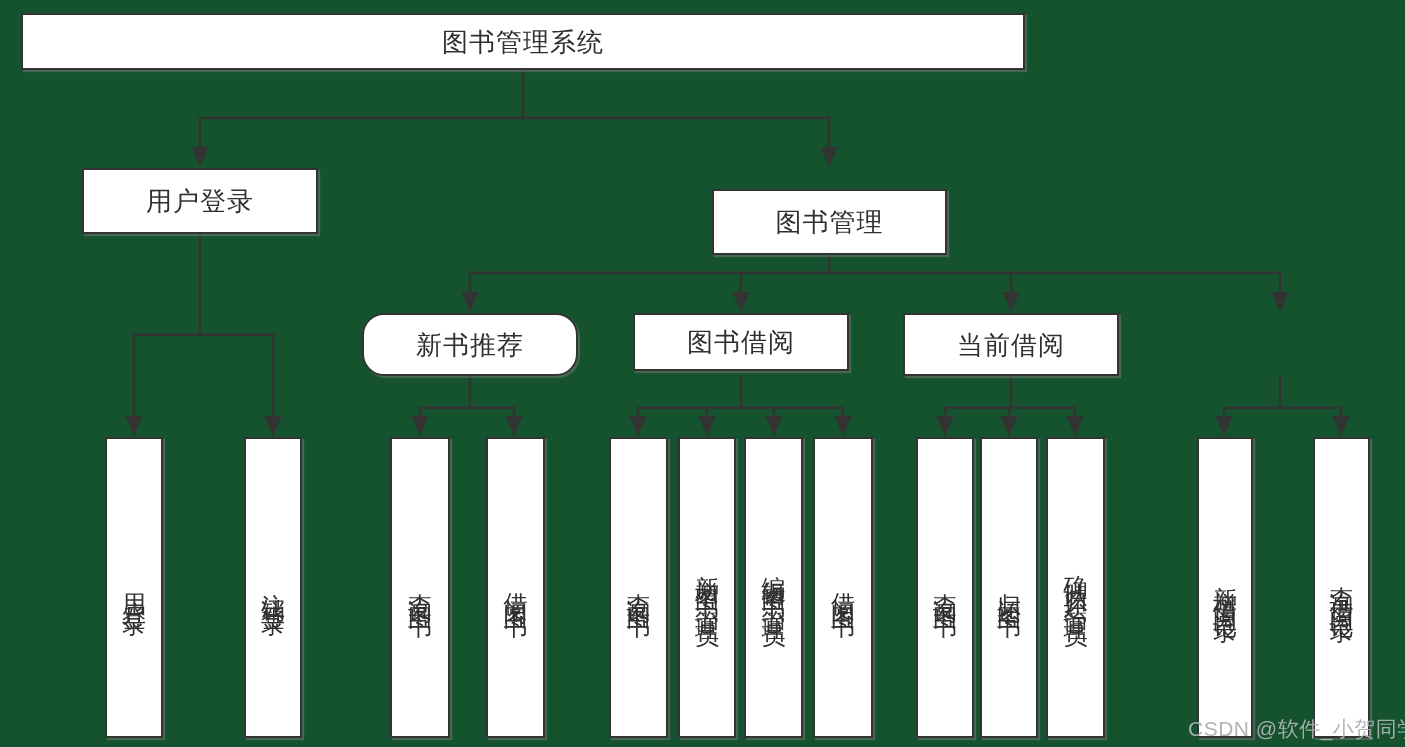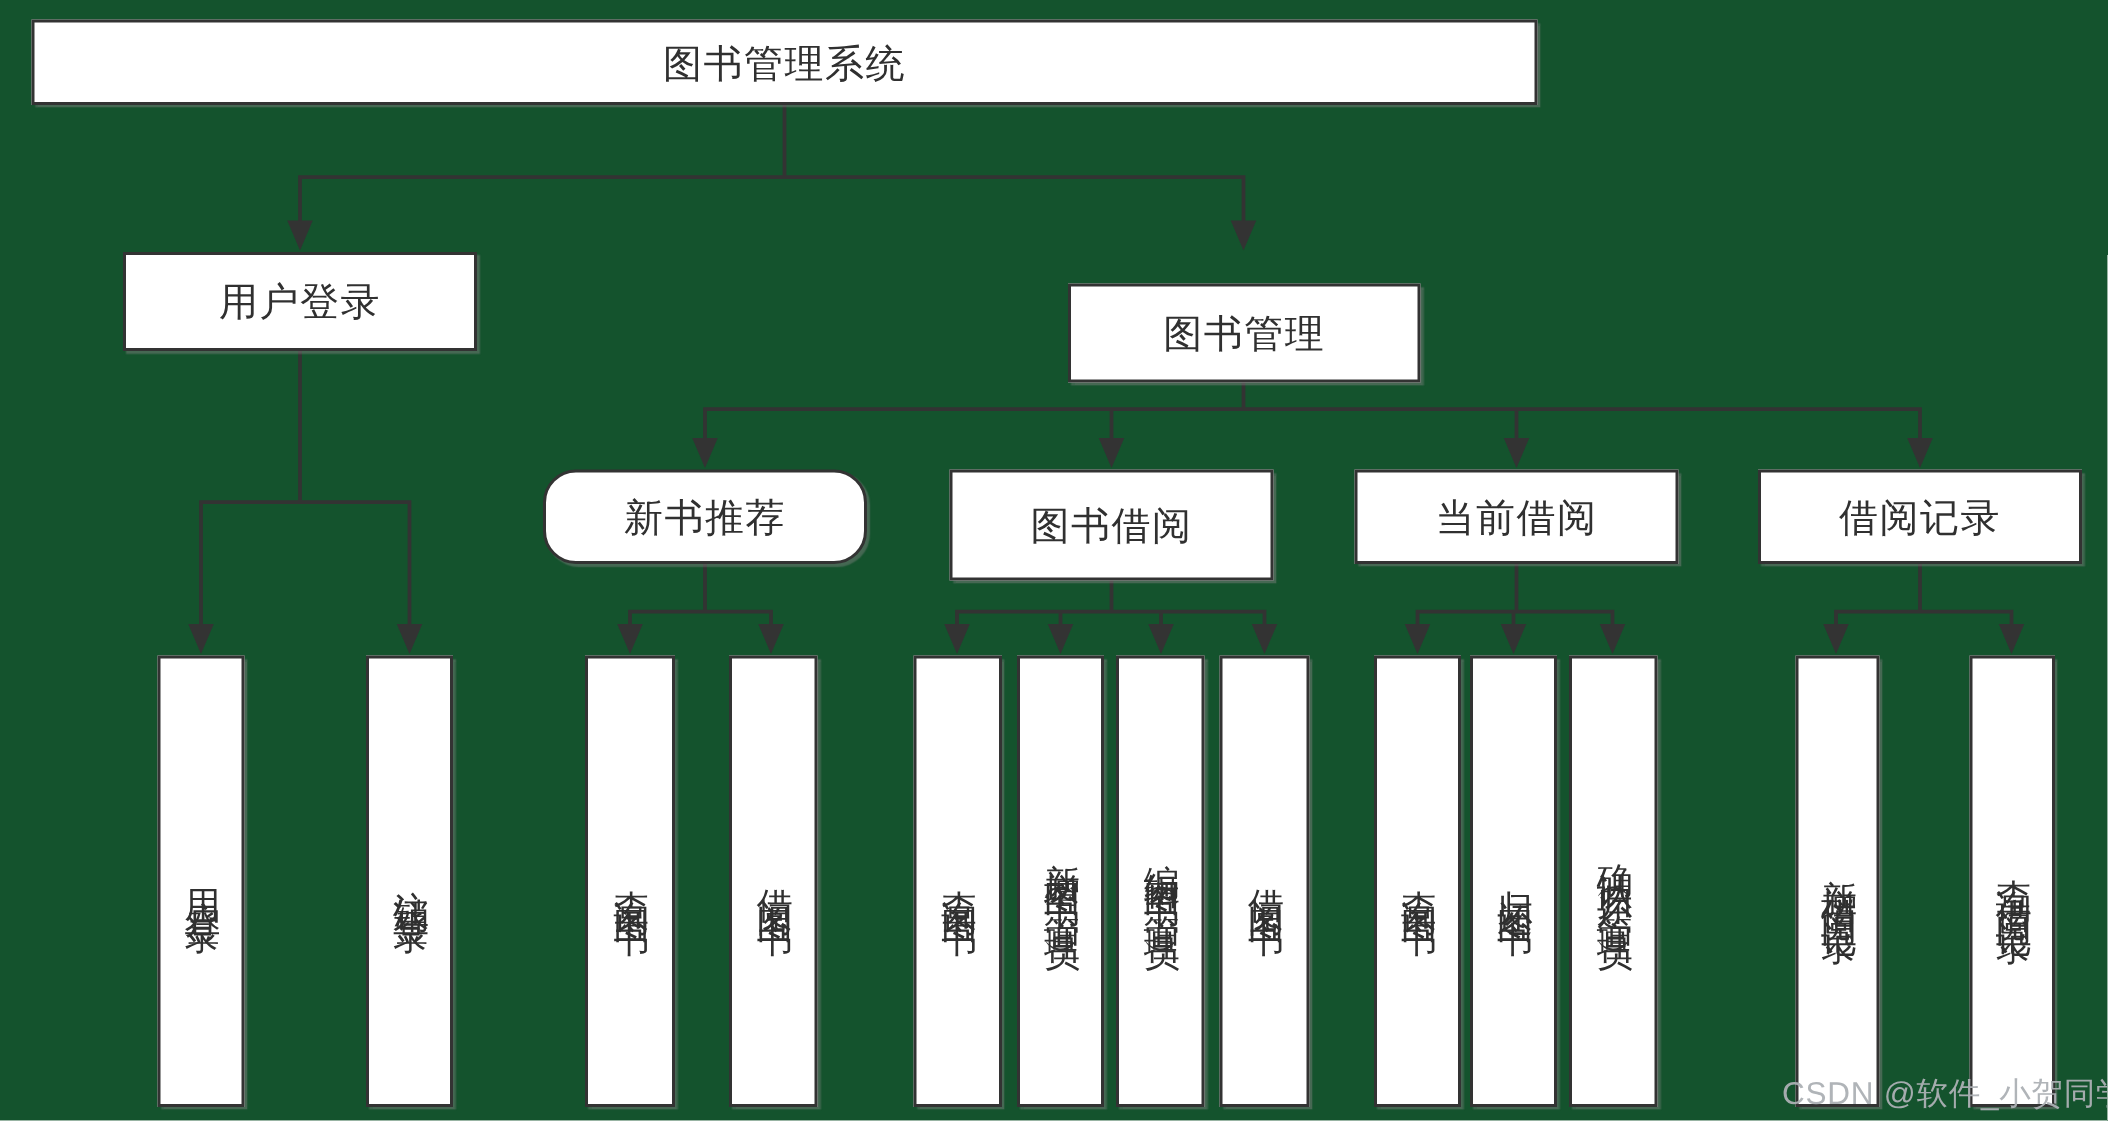--- a/index.html
+++ b/index.html
@@ -104,28 +104,25 @@
   <div class="node" style="left:82px; top:168px; width:236px; height:66px;">
     <span class="h-label">用户登录</span>
   </div>
   <div class="node" style="left:712px; top:168px; width:235px; height:66px;margin-top:21px;">
     <span class="h-label">图书管理</span>
   </div>
 
   <div class="node" style="left:362px; top:313px; width:216px; height:63px;border-radius:22px;">
     <span class="h-label">新书推荐</span>
   </div>
-  <div class="node" style="left:633px; top:313px; width:216px; height:74px;">
+  <div class="node" style="left:633px; top:313px; width:216px; height:58px;">
     <span class="h-label">图书借阅</span>
   </div>
   <div class="node" style="left:903px; top:313px; width:216px; height:63px;text-align:right;">
     <span class="h-label">当前借阅</span>
-  </div>
-  <div class="node" style="left:1172px; top:313px; width:216px; height:63px;">
-    <span class="h-label">借阅记录</span>
   </div>
 
   <div class="node" style="left:105px; top:437px; width:58px; height:301px;">
     <span class="v-label">用户登录</span>
   </div>
   <div class="node" style="left:244px; top:437px; width:58px; height:301px;">
     <span class="v-label">注销登录</span>
   </div>
 
   <div class="node" style="left:390px; top:437px; width:60px; height:301px;">

